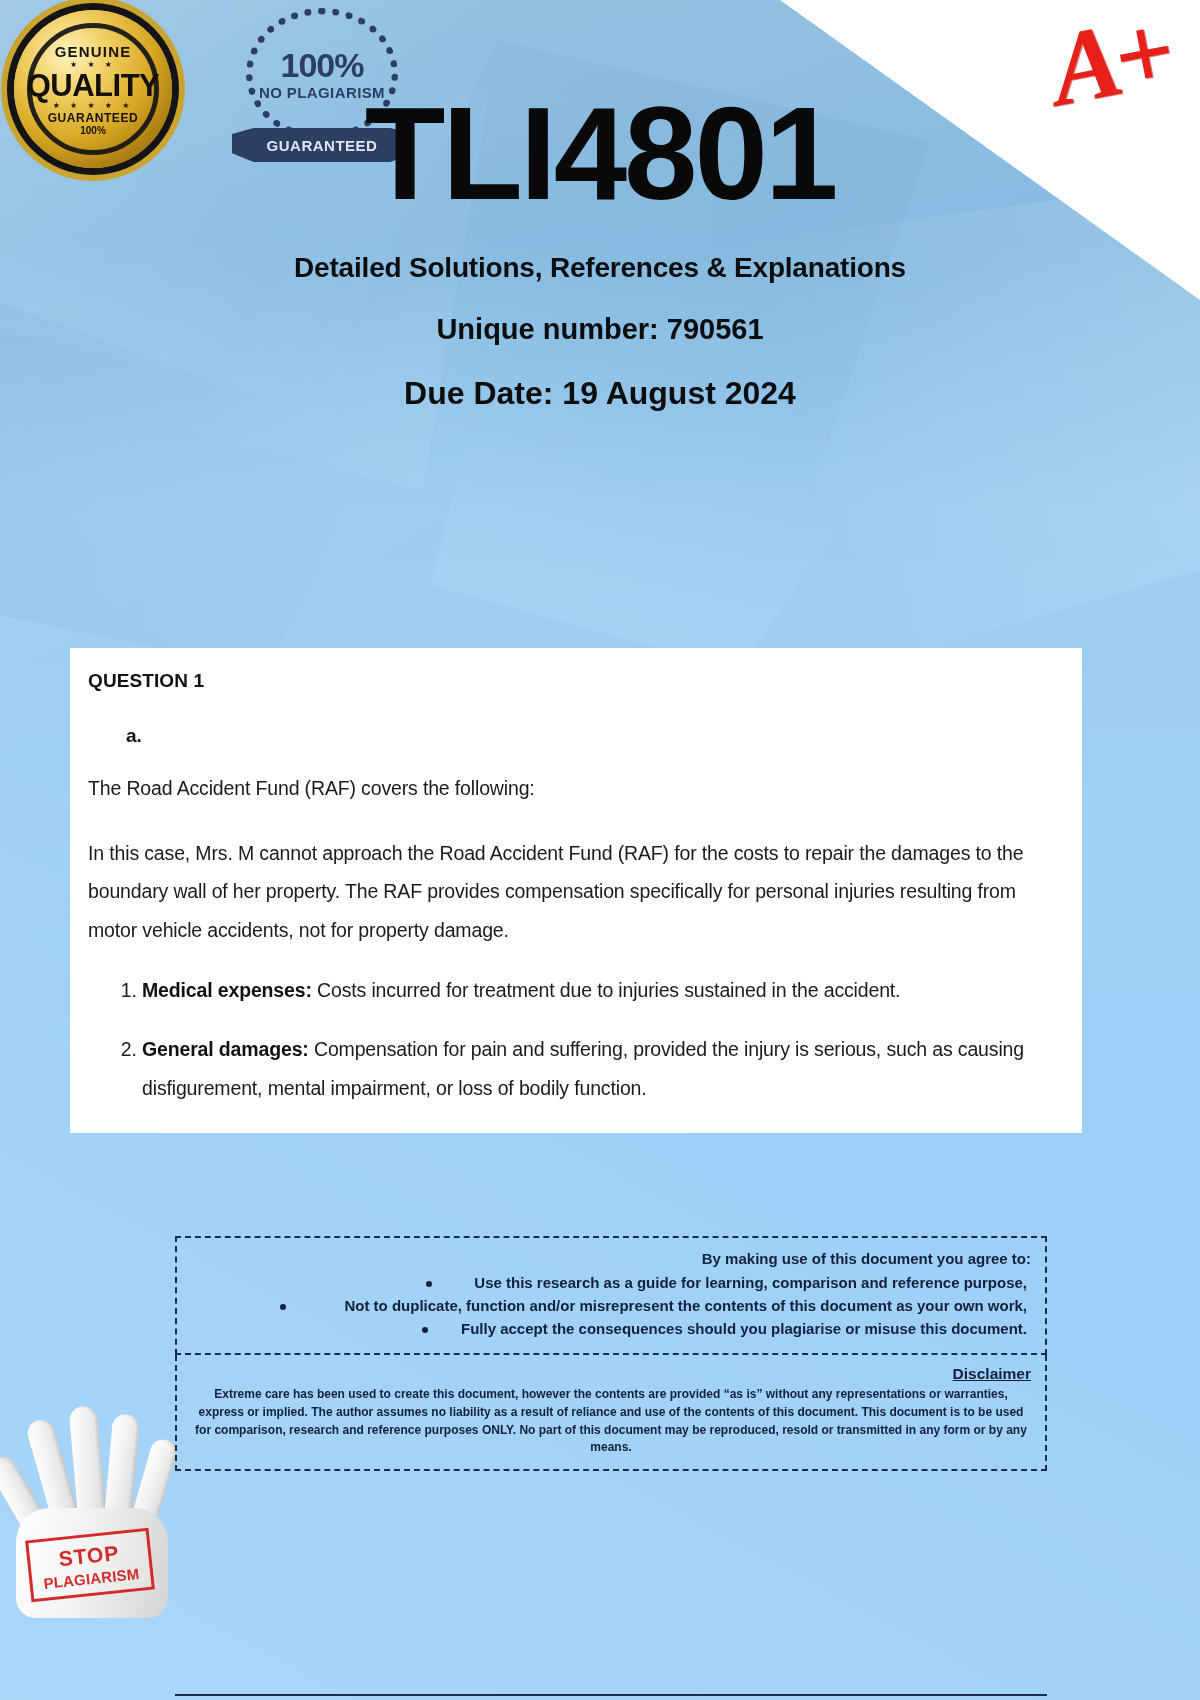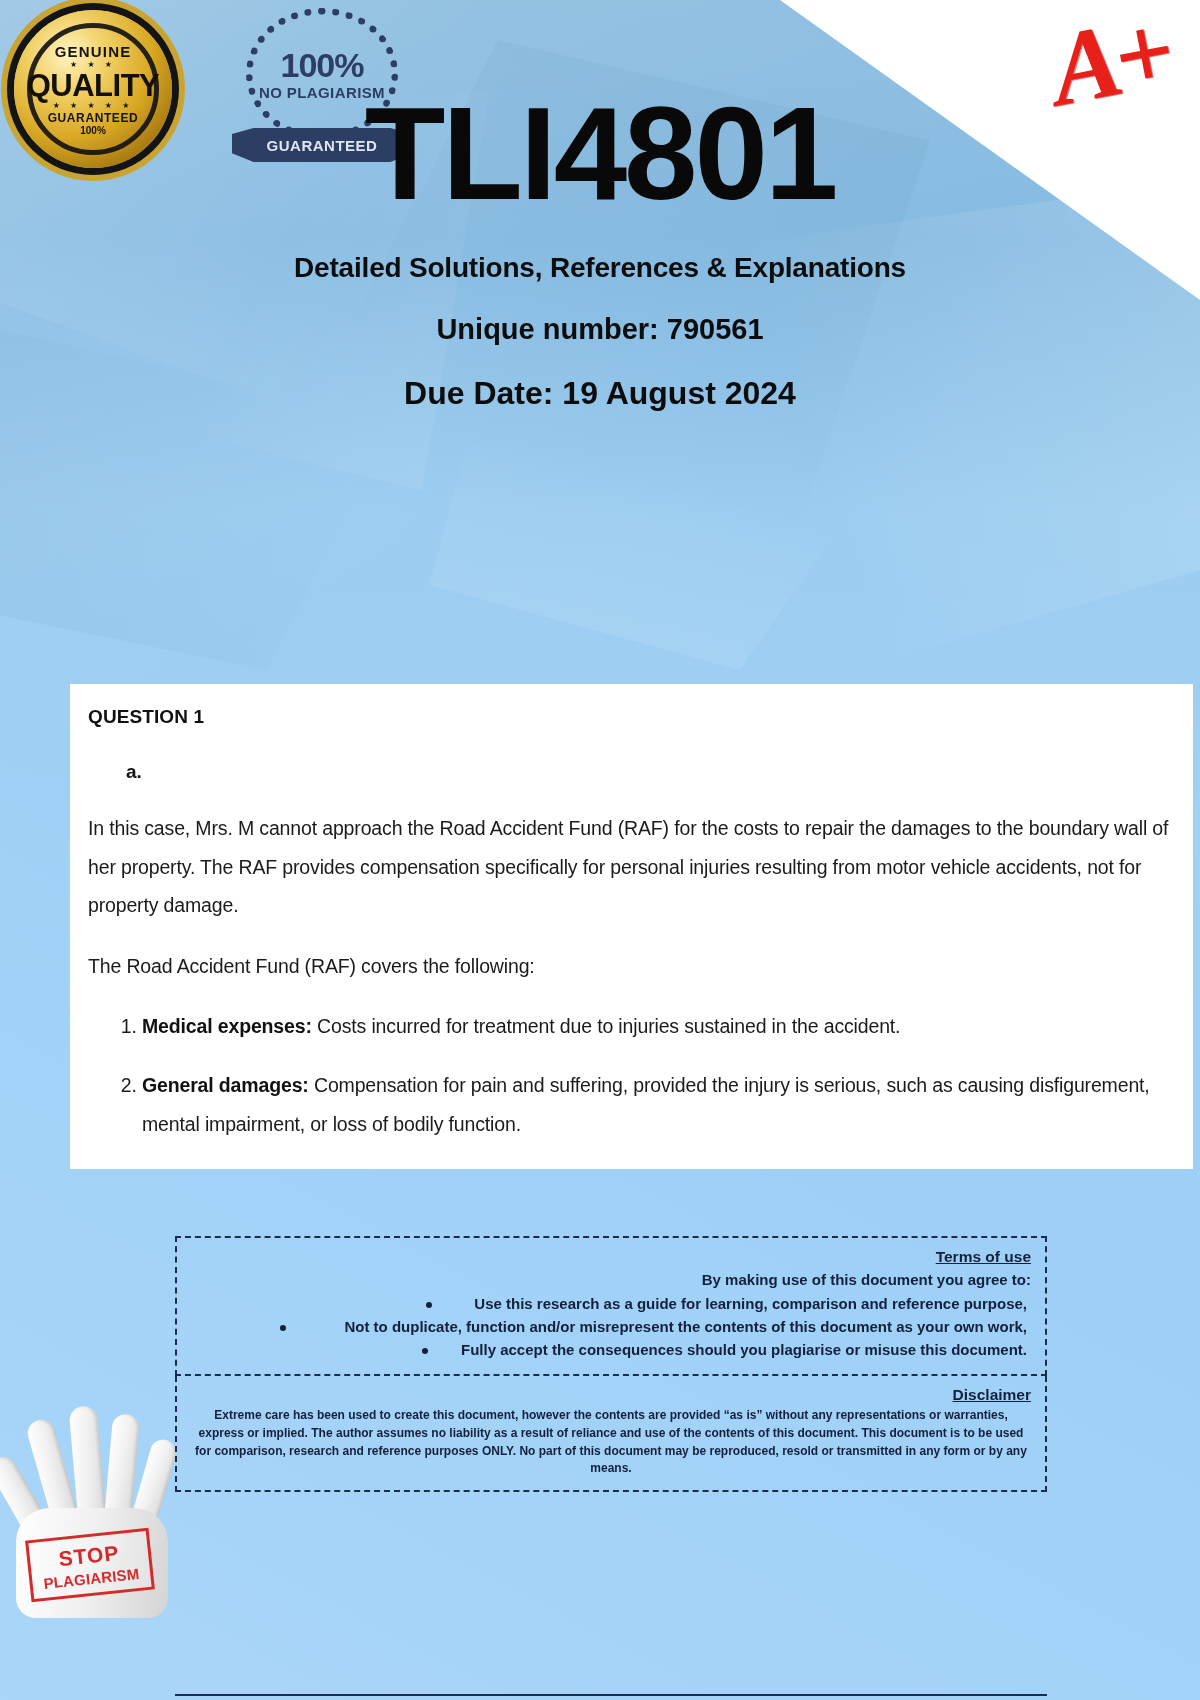--- a/index.html
+++ b/index.html
@@ -114,22 +114,22 @@
     font-size: 132px; font-weight: 700; color: #090909;
     letter-spacing: -3px; line-height: 1;
   }
   .doc-sub1 { margin-top: 48px; font-size: 41px; font-weight: 700; color: #0b0b0b; letter-spacing: -0.5px; }
   .doc-sub2 { margin-top: 32px; font-size: 28px; font-weight: 700; color: #0d0d0d; letter-spacing: -0.2px; }
   .doc-sub3 { margin-top: 29px; font-size: 29px; font-weight: 700; color: #0d0d0d; }
   .doc-sub4 { margin-top: 29px; font-size: 32px; font-weight: 700; color: #0d0d0d; }
 
   
   .content-card {
-    position: absolute; top: 684px; left: 70px;
-    width: 1123px; min-height: 438px;
+    position: absolute; top: 648px; left: 70px;
+    width: 1012px; min-height: 438px;
     background: #ffffff;
     padding: 22px 22px 26px 18px;
   }
   .q-heading { font-size: 19px; font-weight: 700; color: #111; letter-spacing: 0.1px; }
   .q-sublabel { margin-top: 33px; margin-left: 38px; font-size: 19px; font-weight: 700; color: #111; }
   .body-p {
     margin-top: 26px;
     font-size: 19.5px; color: #1b1b1b;
     line-height: 1.98; letter-spacing: -0.15px;
   }
@@ -280,22 +280,22 @@
   <div class="hero">
     <div class="doc-code">TLI4801</div>
     <div class="doc-sub2">Detailed Solutions, References &amp; Explanations</div>
     <div class="doc-sub3">Unique number: 790561</div>
     <div class="doc-sub4">Due Date: 19 August 2024</div>
   </div>
 
   <div class="content-card">
     <div class="q-heading">QUESTION 1</div>
     <div class="q-sublabel">a.</div>
+    <p class="body-p tight">The Road Accident Fund (RAF) covers the following:</p>
     <p class="body-p">In this case, Mrs. M cannot approach the Road Accident Fund (RAF) for the costs to repair the damages to the boundary wall of her property. The RAF provides compensation specifically for personal injuries resulting from motor vehicle accidents, not for property damage.</p>
-    <p class="body-p tight">The Road Accident Fund (RAF) covers the following:</p>
     <ol class="raf-list">
       <li>
         <b>Medical expenses:</b><span> Costs incurred for treatment due to injuries sustained in the accident.</span>
       </li>
       <li>
         <b>General damages:</b><span> Compensation for pain and suffering, provided the injury is serious, such as causing disfigurement, mental impairment, or loss of bodily function.</span>
       </li>
     </ol>
   </div>
 
@@ -308,21 +308,20 @@
     <div class="palm"></div>
     <div class="stop-stamp">
       <div class="s1">STOP</div>
       <div class="s2">PLAGIARISM</div>
     </div>
   </div>
 
   <div class="legal-wrap">
 
     <div class="legal-box">
-      <div class="legal-title">Terms of use</div>
       <div class="legal-lead">By making use of this document you agree to:</div>
       <ul class="legal-list">
         <li class="li-b1">
           <span class="bullet"><i></i></span>
           <span>Use this research as a guide for learning, comparison and reference purpose,</span>
         </li>
         <li class="li-b2">
           <span class="bullet"><i></i></span>
           <span>Not to duplicate, function and/or misrepresent the contents of this document as your own work,</span>
         </li>

